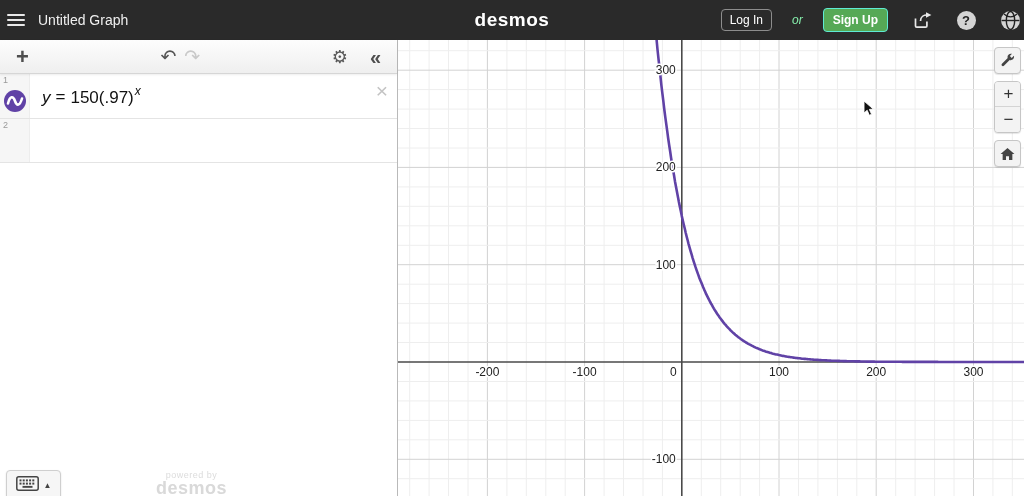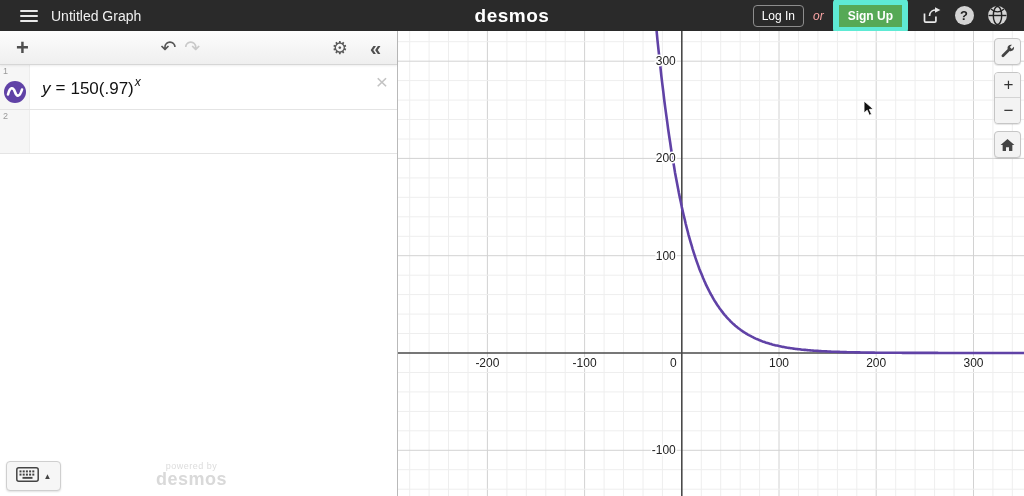--- a/index.html
+++ b/index.html
@@ -1,28 +1,28 @@
 <!DOCTYPE html>
 <html><head>
 <meta charset="utf-8">
 <style>
   * { box-sizing: border-box; margin: 0; padding: 0; }
   html,body { width:1024px; height:496px; overflow:hidden; }
   body { font-family:"Liberation Sans", sans-serif; background:#fff; position:relative; }
 
   
-  .topbar { height:31px; background:#2a2a2a; display:flex; align-items:center; position:relative; padding:0 17px; }
+  .topbar { height:40px; background:#2a2a2a; display:flex; align-items:center; position:relative; padding:0 4px; }
   .hamburger { width:18px; display:flex; flex-direction:column; gap:3px; cursor:pointer; margin-left:3px; }
   .hamburger span { height:2px; background:#e9e9e9; border-radius:1px; }
   .graph-title { color:#f0f0f0; font-size:14px; margin-left:13px; }
   .logo { position:absolute; left:0; right:0; text-align:center; color:#fff; font-size:19px; font-weight:bold; letter-spacing:0.5px; pointer-events:none; }
-  .topbar-right { margin-left:auto; display:flex; align-items:center; gap:9px; }
+  .topbar-right { margin-left:auto; display:flex; align-items:center; gap:20px; }
   .btn-login { background:transparent; border:1px solid #8d8d8d; border-radius:4px; color:#fff; font-size:12px; padding:3px 8px; font-family:inherit; }
-  .or-label { color:#fca5a5; font-size:12px;font-style:italic; }
-  .btn-signup { background:#56a956; border:6px solid #5eead4; border-radius:4px; color:#fff; font-size:12px; font-weight:bold; padding:4px 9px; font-family:inherit; }
+  .or-label { color:#86efac; font-size:12px;font-style:italic; }
+  .btn-signup { background:#56a956; border:1px solid #5eead4; border-radius:4px; color:#fff; font-size:12px; font-weight:bold; padding:4px 9px; font-family:inherit; }
   .tb-icon { width:20px; height:20px; display:flex; align-items:center; justify-content:center; margin-left:4px; }
   .circle-icon { width:19px; height:19px; border-radius:50%; background:#d4d4d4; color:#222; font-size:13px; font-weight:bold; text-align:center; line-height:19px; }
 
   
   .main { display:flex; height:465px; }
   .panel { width:398px; border-right:1px solid #b9b9b9; position:relative; background:#fff; }
   .graph { flex:1; position:relative; background:#fff; overflow:hidden; }
 
   
   .expr-toolbar { height:34px; background:linear-gradient(#fdfdfd,#efefef); border-bottom:1px solid #d6d6d6;

